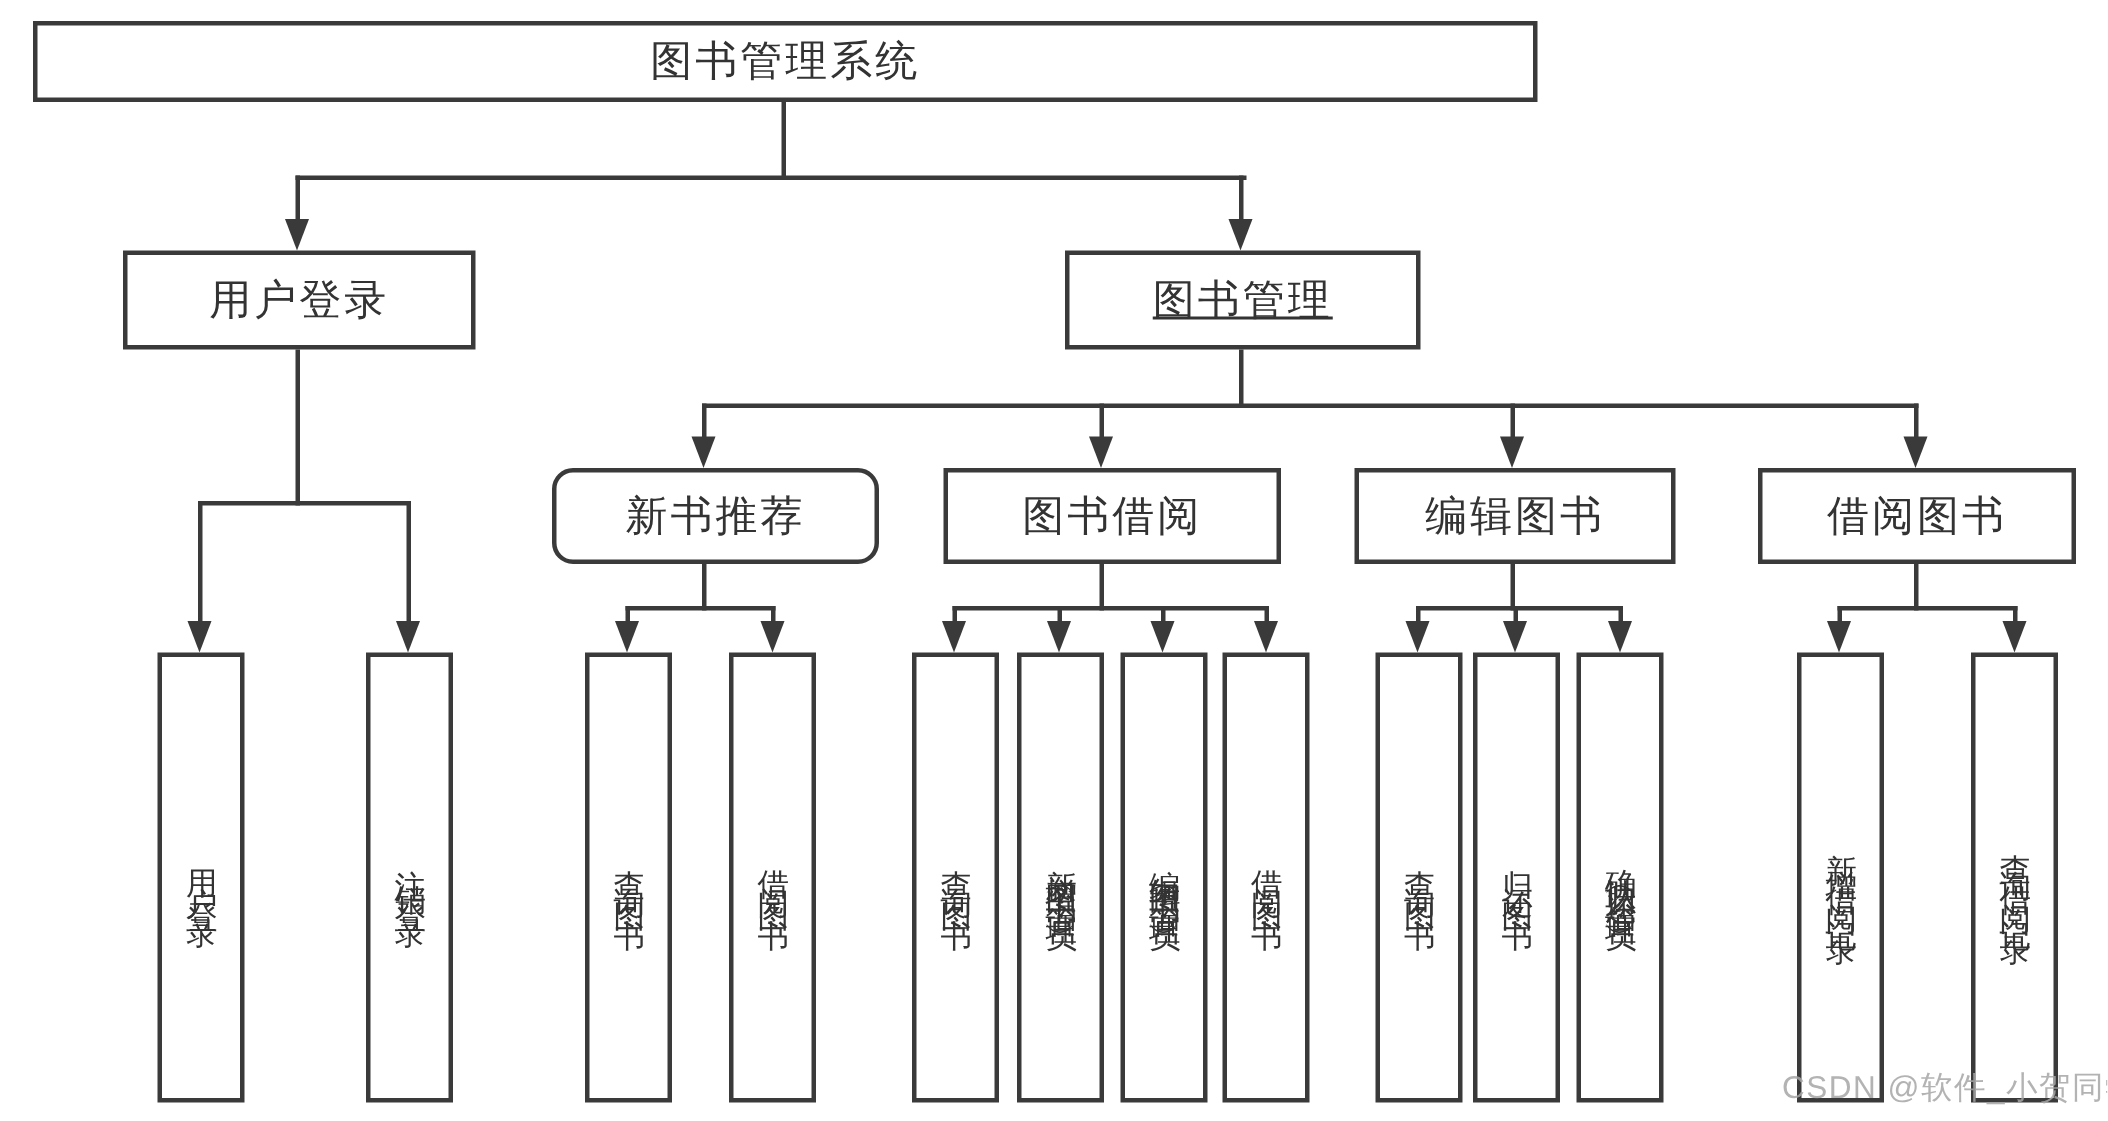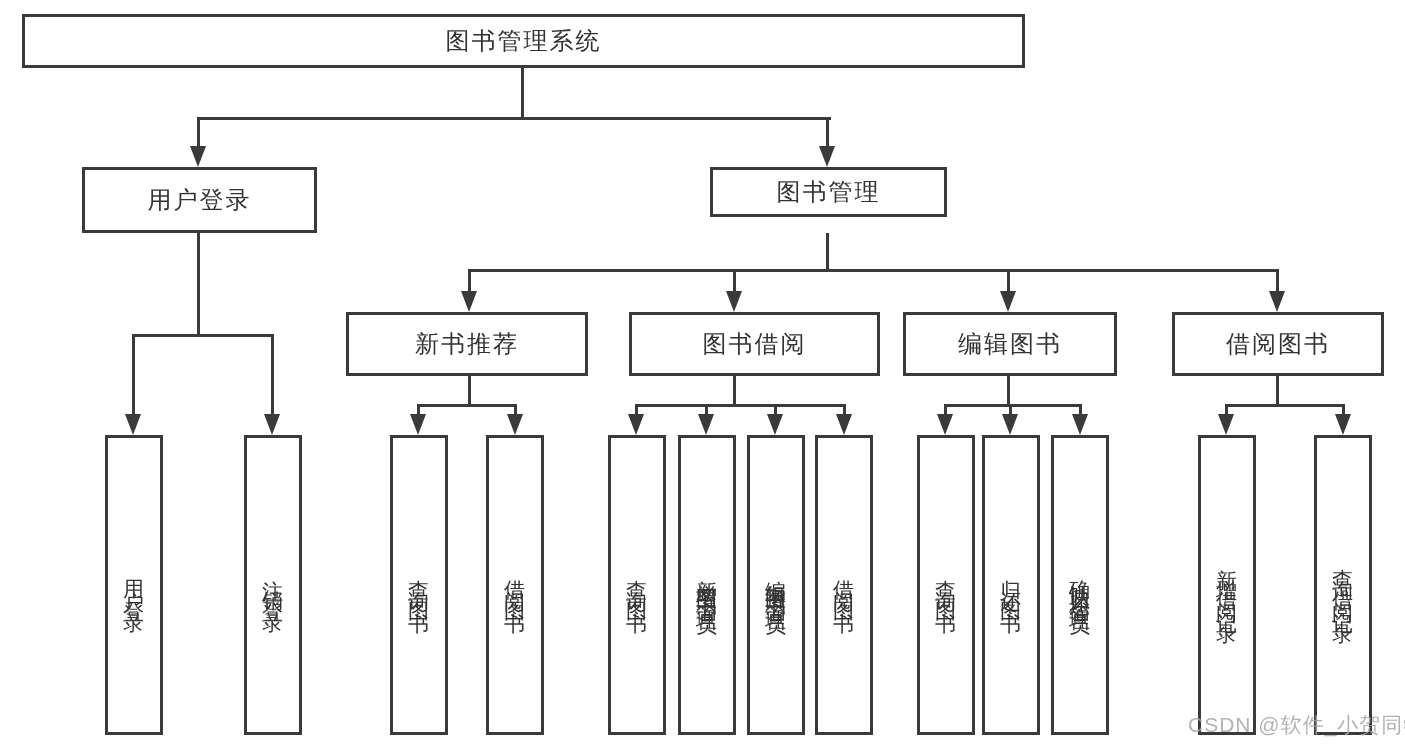--- a/index.html
+++ b/index.html
@@ -17,21 +17,21 @@
     background:var(--bg);
     overflow:hidden;
   }
   
   .hbox{
     position:absolute;
     border:3px solid var(--line);
     background:#fff;
     display:flex;align-items:center;justify-content:center;
     color:var(--text);
-    font-size:24px;
+    font-size:28px;
     letter-spacing:2px;
     white-space:nowrap;
   }
   
   .vbox{
     position:absolute;
     width:58px;height:300px;
     border:3px solid var(--line);
     background:#fff;
     display:flex;align-items:center;justify-content:center;
@@ -69,28 +69,28 @@
 
 <div id="stage">
 
   <div class="hbox" style="left:22px;top:14px;width:1003px;height:54px;">
     <span>图书管理系统</span>
   </div>
 
   <div class="hbox" style="left:82px;top:167px;width:235px;height:66px;">
     <span>用户登录</span>
   </div>
-  <div class="hbox" style="left:710px;top:167px;width:237px;height:50px;">
+  <div class="hbox" style="left:710px;top:167px;width:237px;height:66px;text-decoration:underline;">
     <span>图书管理</span>
   </div>
 
-  <div class="hbox" style="left:346px;top:312px;width:242px;height:64px;">
+  <div class="hbox" style="left:368px;top:312px;width:218px;height:64px;border-radius:14px;">
     <span>新书推荐</span>
   </div>
-  <div class="hbox" style="left:629px;top:312px;width:251px;height:64px;">
+  <div class="hbox" style="left:629px;top:312px;width:225px;height:64px;">
     <span>图书借阅</span>
   </div>
   <div class="hbox" style="left:903px;top:312px;width:214px;height:64px;">
     <span>编辑图书</span>
   </div>
   <div class="hbox" style="left:1172px;top:312px;width:212px;height:64px;">
     <span>借阅图书</span>
   </div>
 
   <div class="vbox" style="left:105px;top:435px;">

